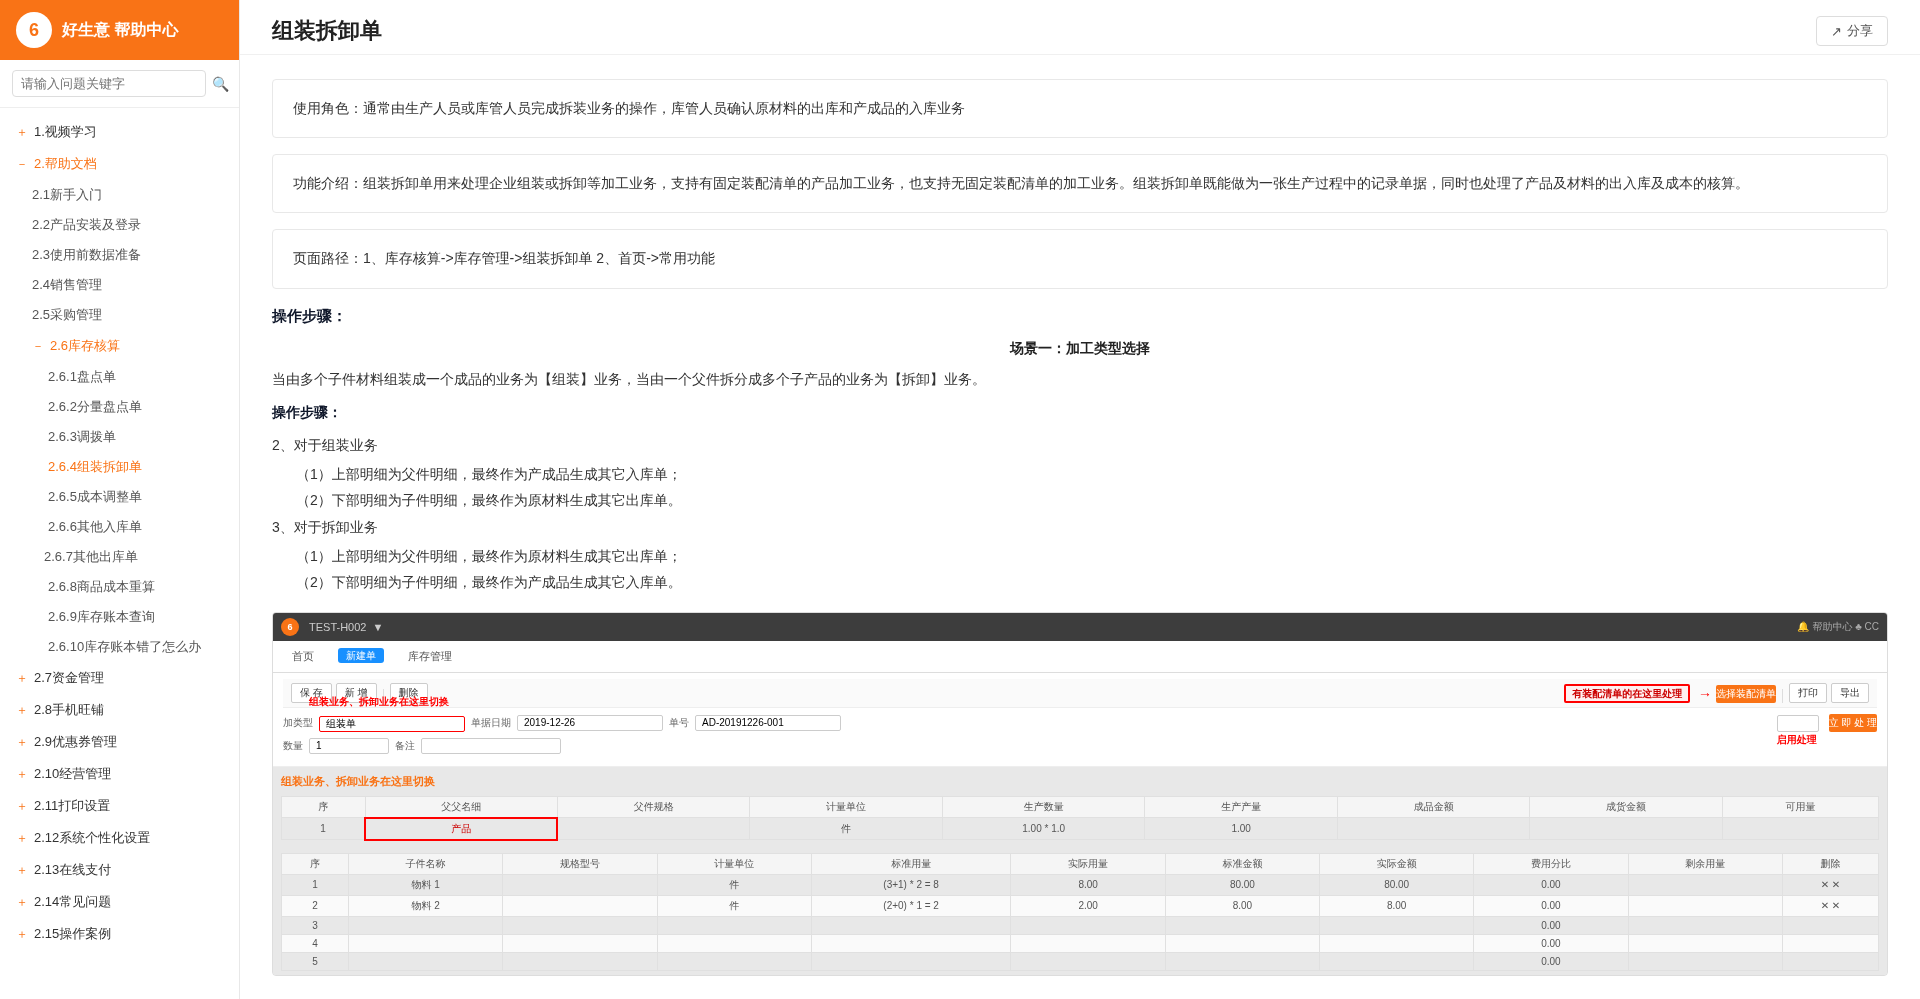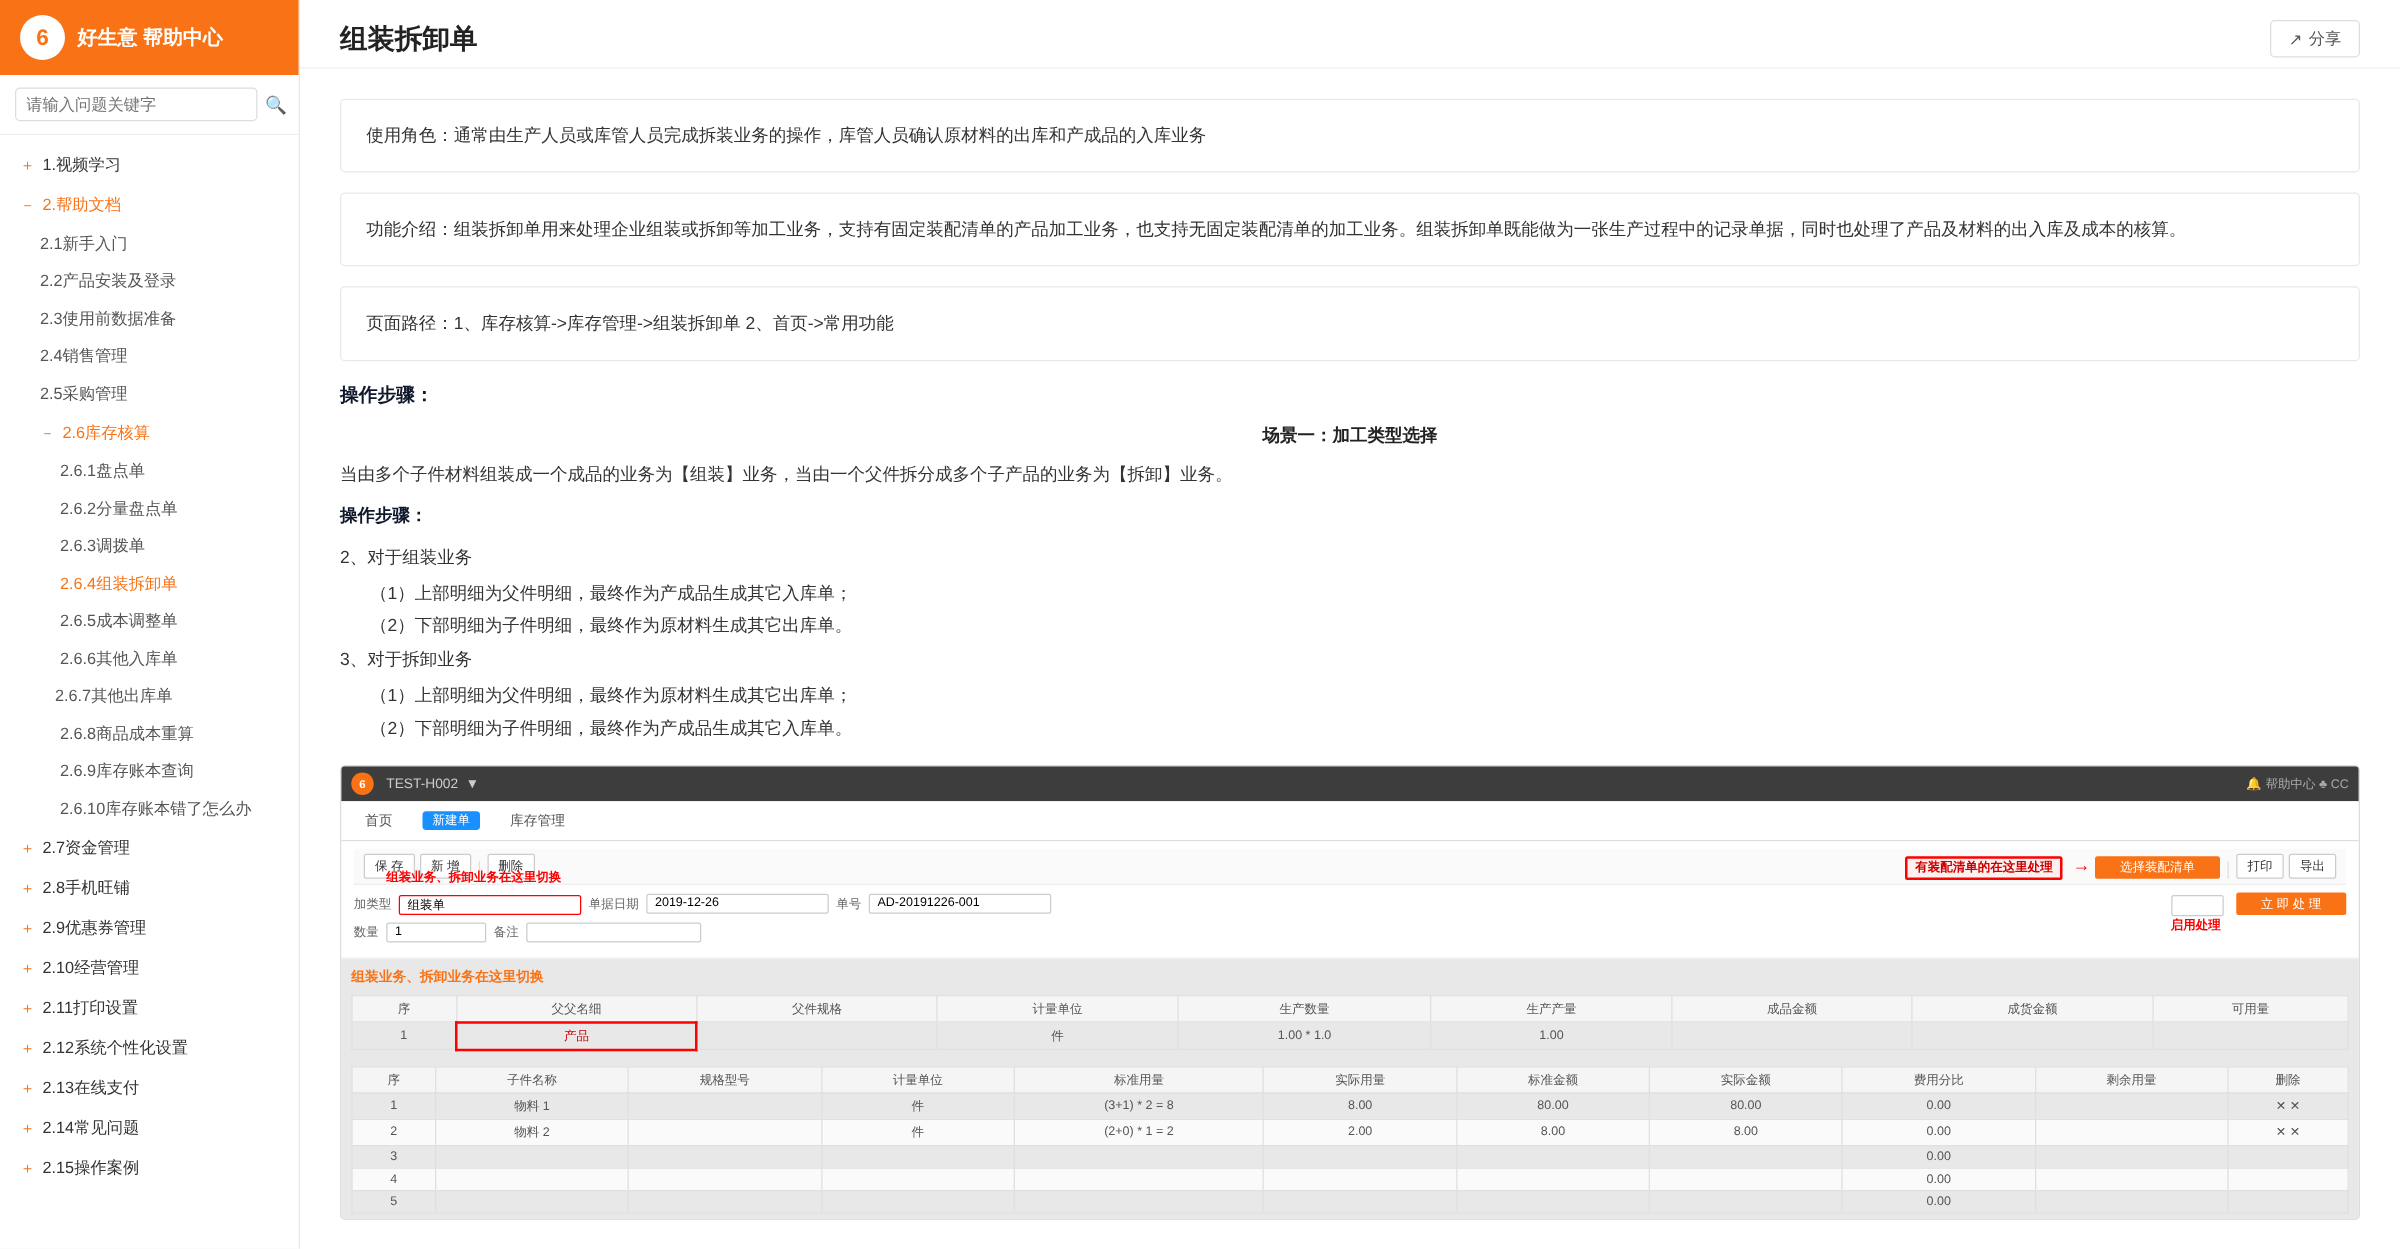--- a/index.html
+++ b/index.html
@@ -240,21 +240,21 @@
       min-width: 80px;
     }
     .mock-input.red-border {
       border-color: #f00;
     }
     .mock-btn-orange {
       background: #f97316;
       color: #fff;
       border: none;
       border-radius: 2px;
-      padding: 2px 20px;
+      padding: 2px 0;
       font-size: 10px;
       cursor: pointer;
     }
     .mock-btn-white {
       background: #fff;
       color: #333;
       border: 1px solid #ccc;
       border-radius: 2px;
       padding: 2px 8px;
       font-size: 10px;

